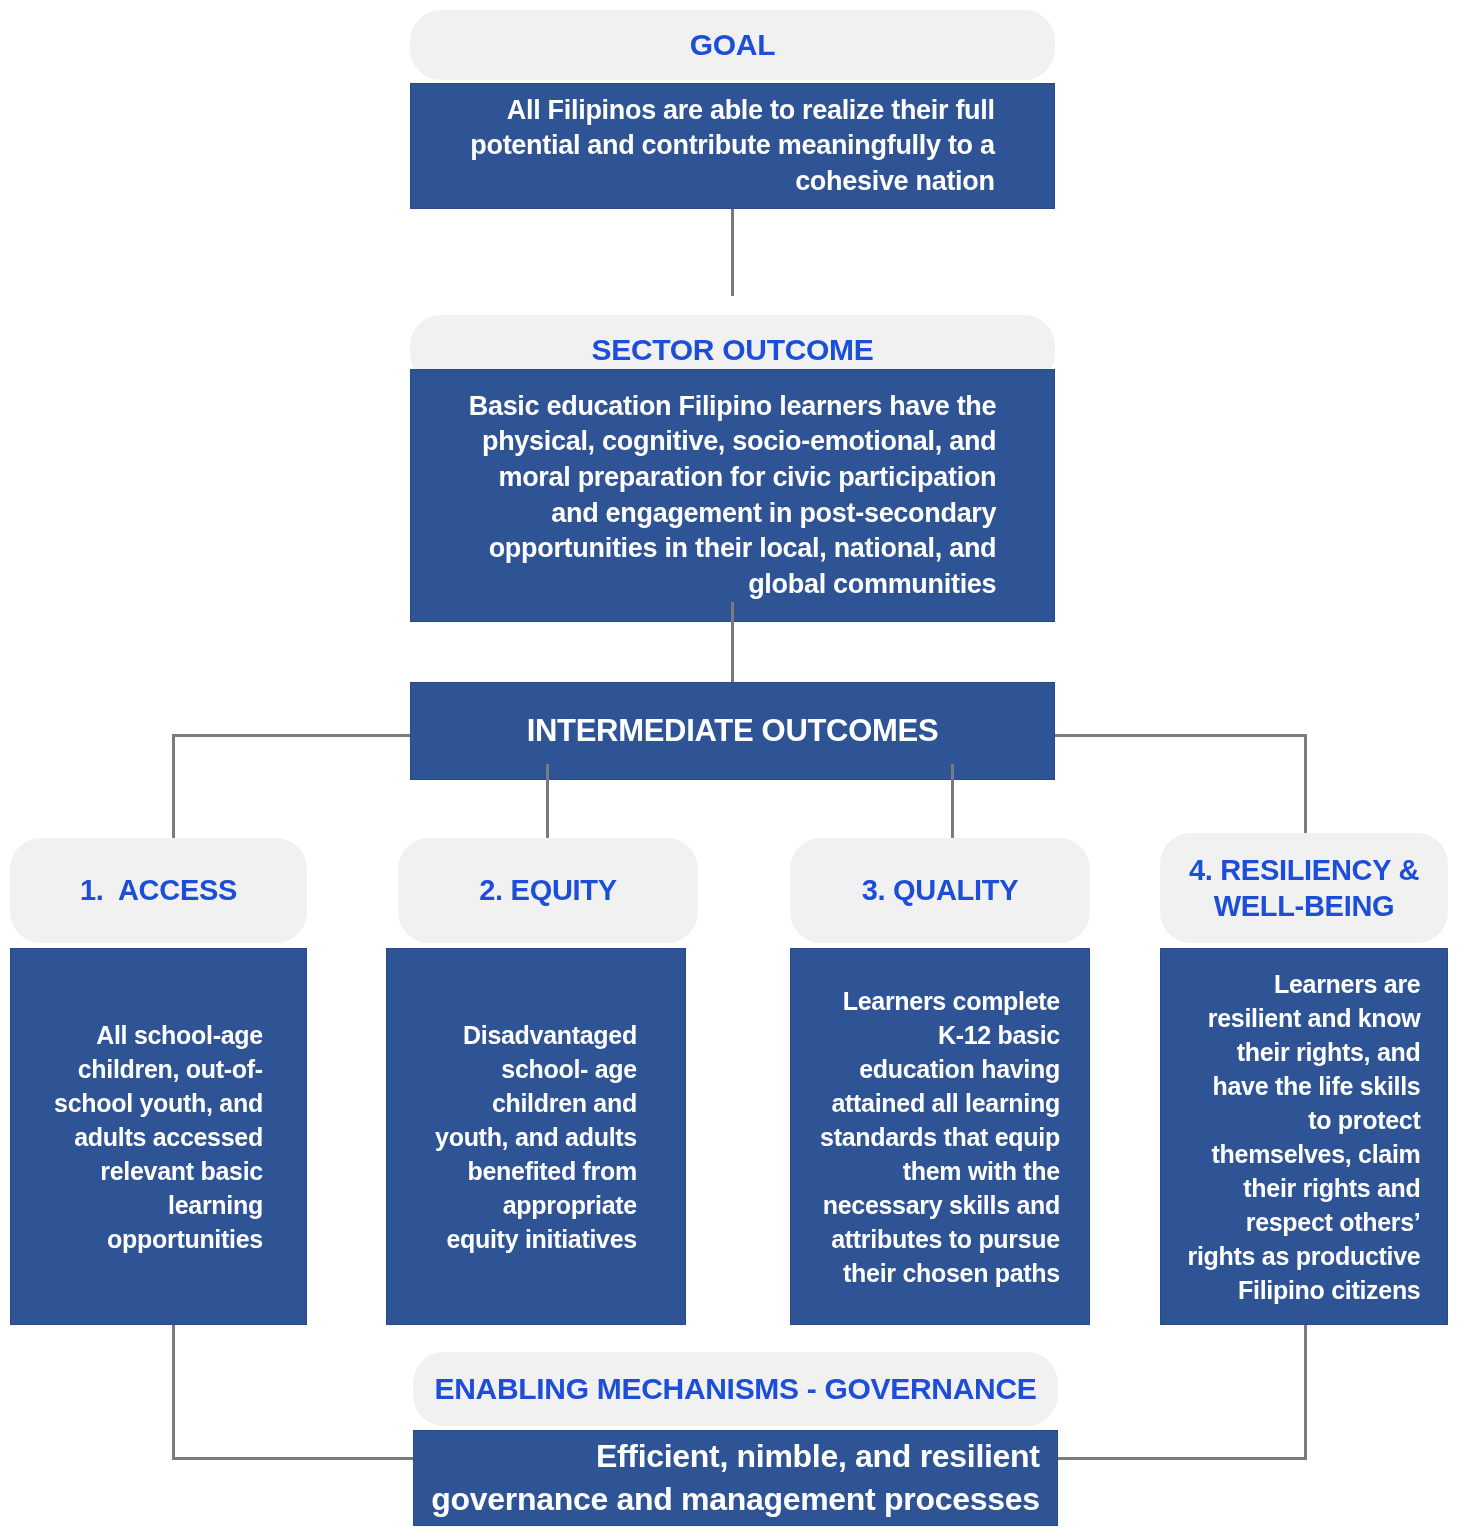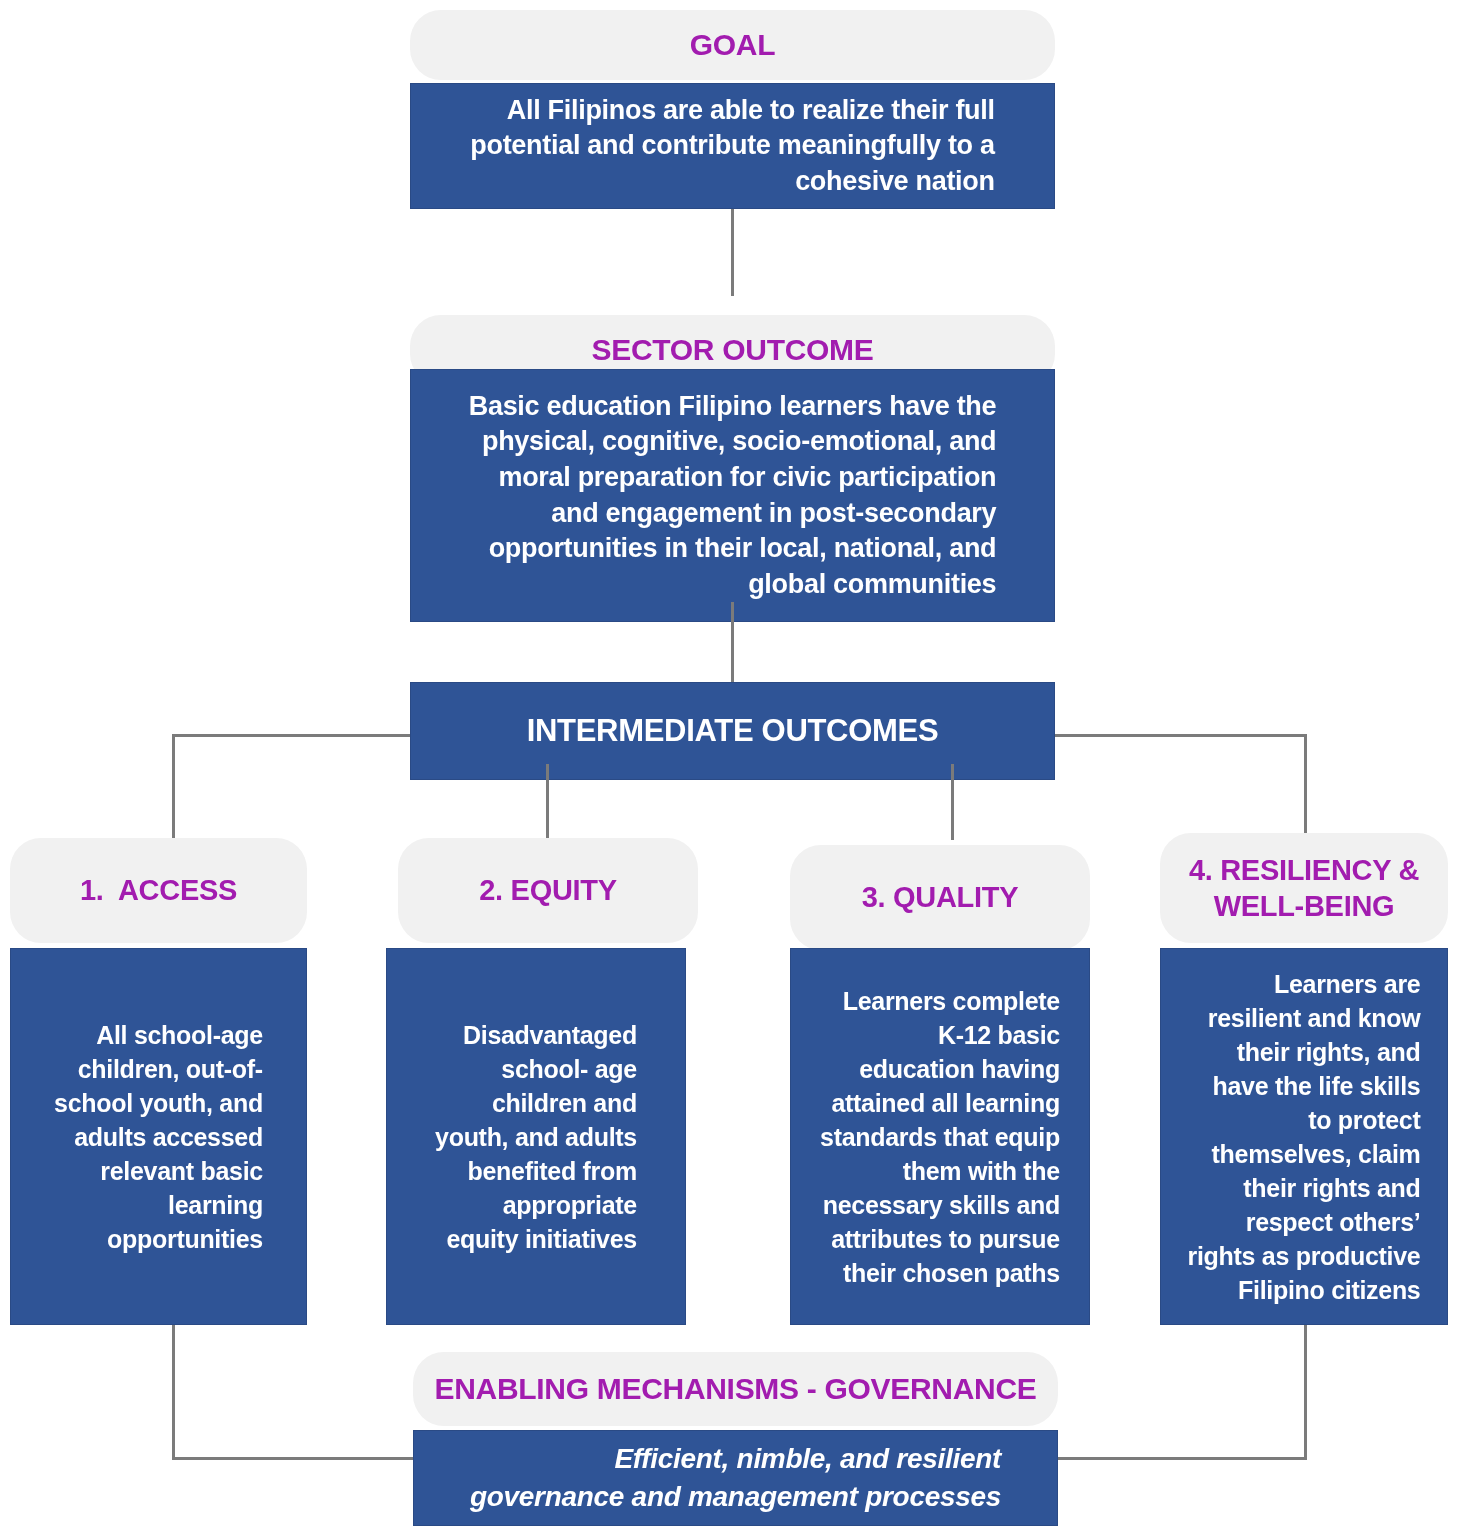--- a/index.html
+++ b/index.html
@@ -6,21 +6,21 @@
   .canvas{
     position:relative;
     width:1475px;height:1536px;
     background:#ffffff;
     font-family:"Liberation Sans", sans-serif;
     overflow:hidden;
   }
   .hdr{
     position:absolute;
     background:#F1F1F1;
-    color:#a21caf;
+    color:#1d4ed8;
     font-weight:bold;
     display:flex;align-items:center;justify-content:center;
     text-align:center;
     white-space:pre-line;
     letter-spacing:-0.3px;
     border-radius:31px;
   }
   .blu{
     position:absolute;
     background:#2F5496;
@@ -35,21 +35,21 @@
   }
   .line{
     position:absolute;
     background:#7B7B7B;
   }
   .fs-big{font-size:30px;}
   .fs-body{font-size:27px;line-height:1.32;}
   .fs-colhdr{font-size:29px;line-height:1.25;}
   .fs-colbody{font-size:25px;line-height:1.36;}
   .fs-iobar{font-size:31px;}
-  .fs-enbody{font-size:28px;line-height:1.35;font-style:italic;}
+  .fs-enbody{font-size:32px;line-height:1.35;}
 </style>
 </head>
 <body>
 
 <div class="canvas">
 
   <div class="hdr fs-big" style="left:410px;top:10px;width:645px;height:70px;">GOAL</div>
   <div class="blu fs-body" style="left:410px;top:83px;width:645px;height:126px;">All Filipinos are able to realize their full
 potential and contribute meaningfully to a
 cohesive nation</div>
@@ -86,21 +86,21 @@
 
   <div class="hdr fs-colhdr" style="left:386px;top:838px;width:300px;height:105px;margin-left:12px;">2. EQUITY</div>
   <div class="blu fs-colbody" style="left:386px;top:948px;width:300px;height:377px;">Disadvantaged
 school- age
 children and
 youth, and adults
 benefited from
 appropriate
 equity initiatives</div>
 
-  <div class="hdr fs-colhdr" style="left:790px;top:838px;width:300px;height:105px;margin-top:7px;">3. QUALITY</div>
+  <div class="hdr fs-colhdr" style="left:790px;top:838px;width:300px;height:105px;">3. QUALITY</div>
   <div class="blu fs-colbody" style="left:790px;top:948px;width:300px;height:377px;">Learners complete
 K-12 basic
 education having
 attained all learning
 standards that equip
 them with the
 necessary skills and
 attributes to pursue
 their chosen paths</div>
 

